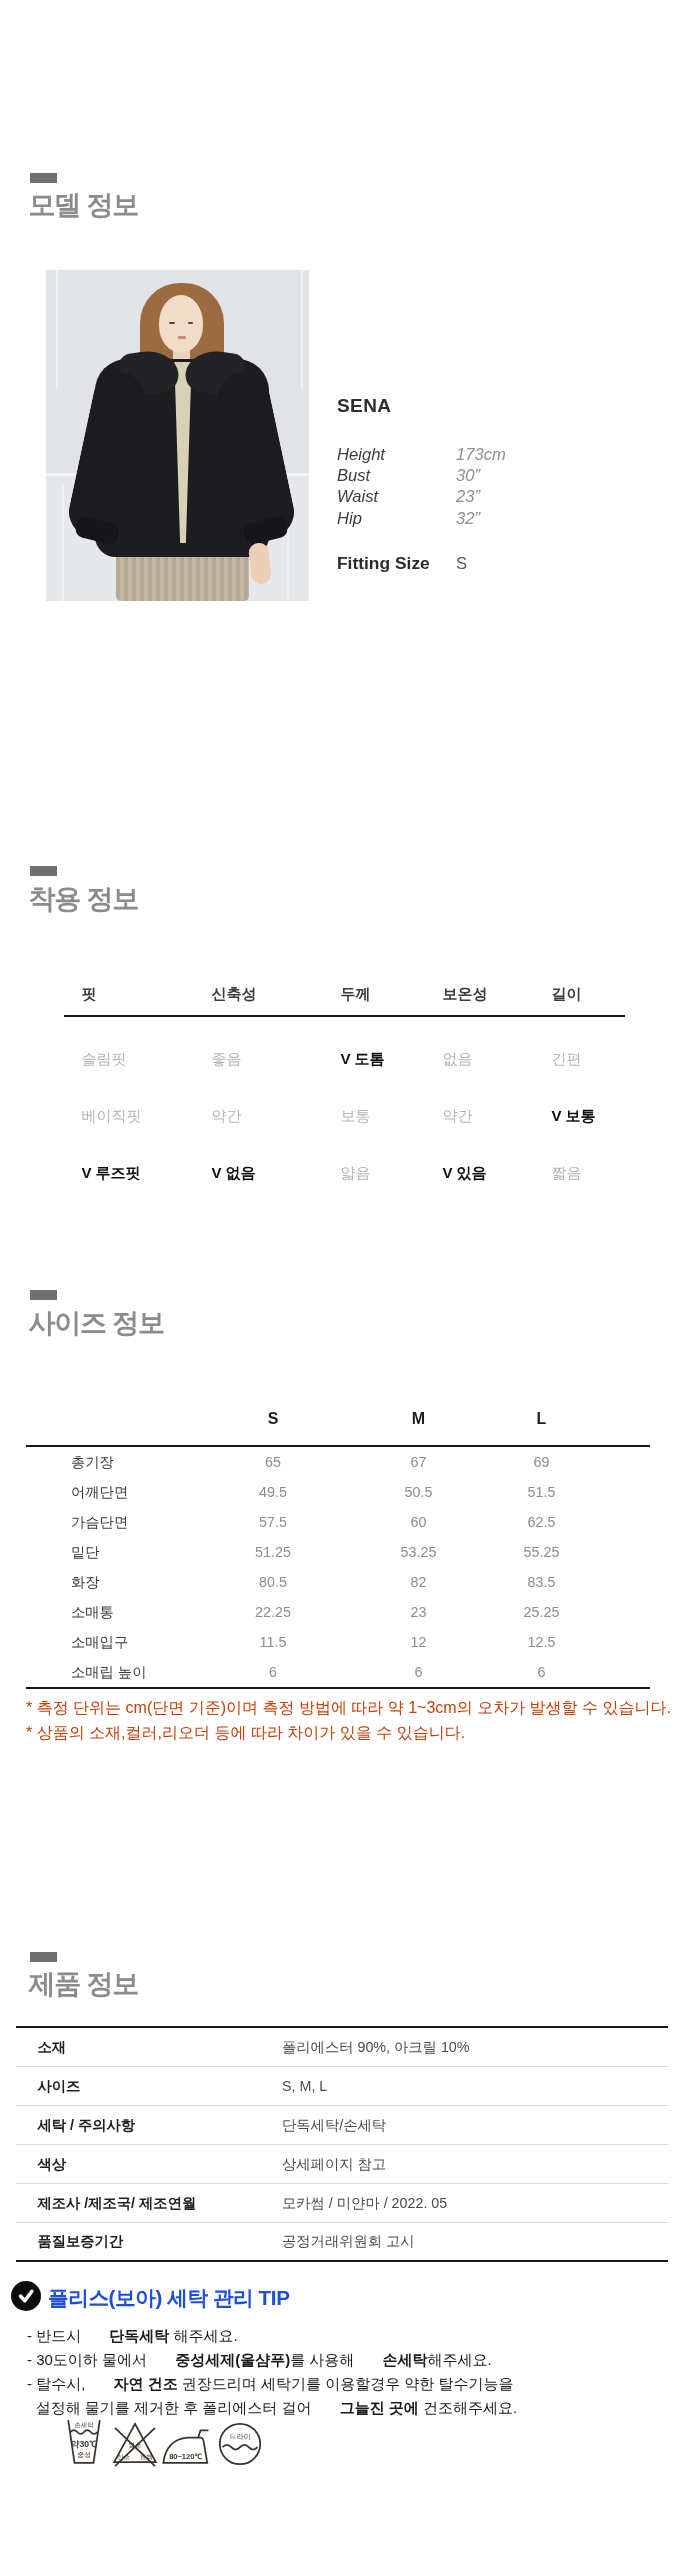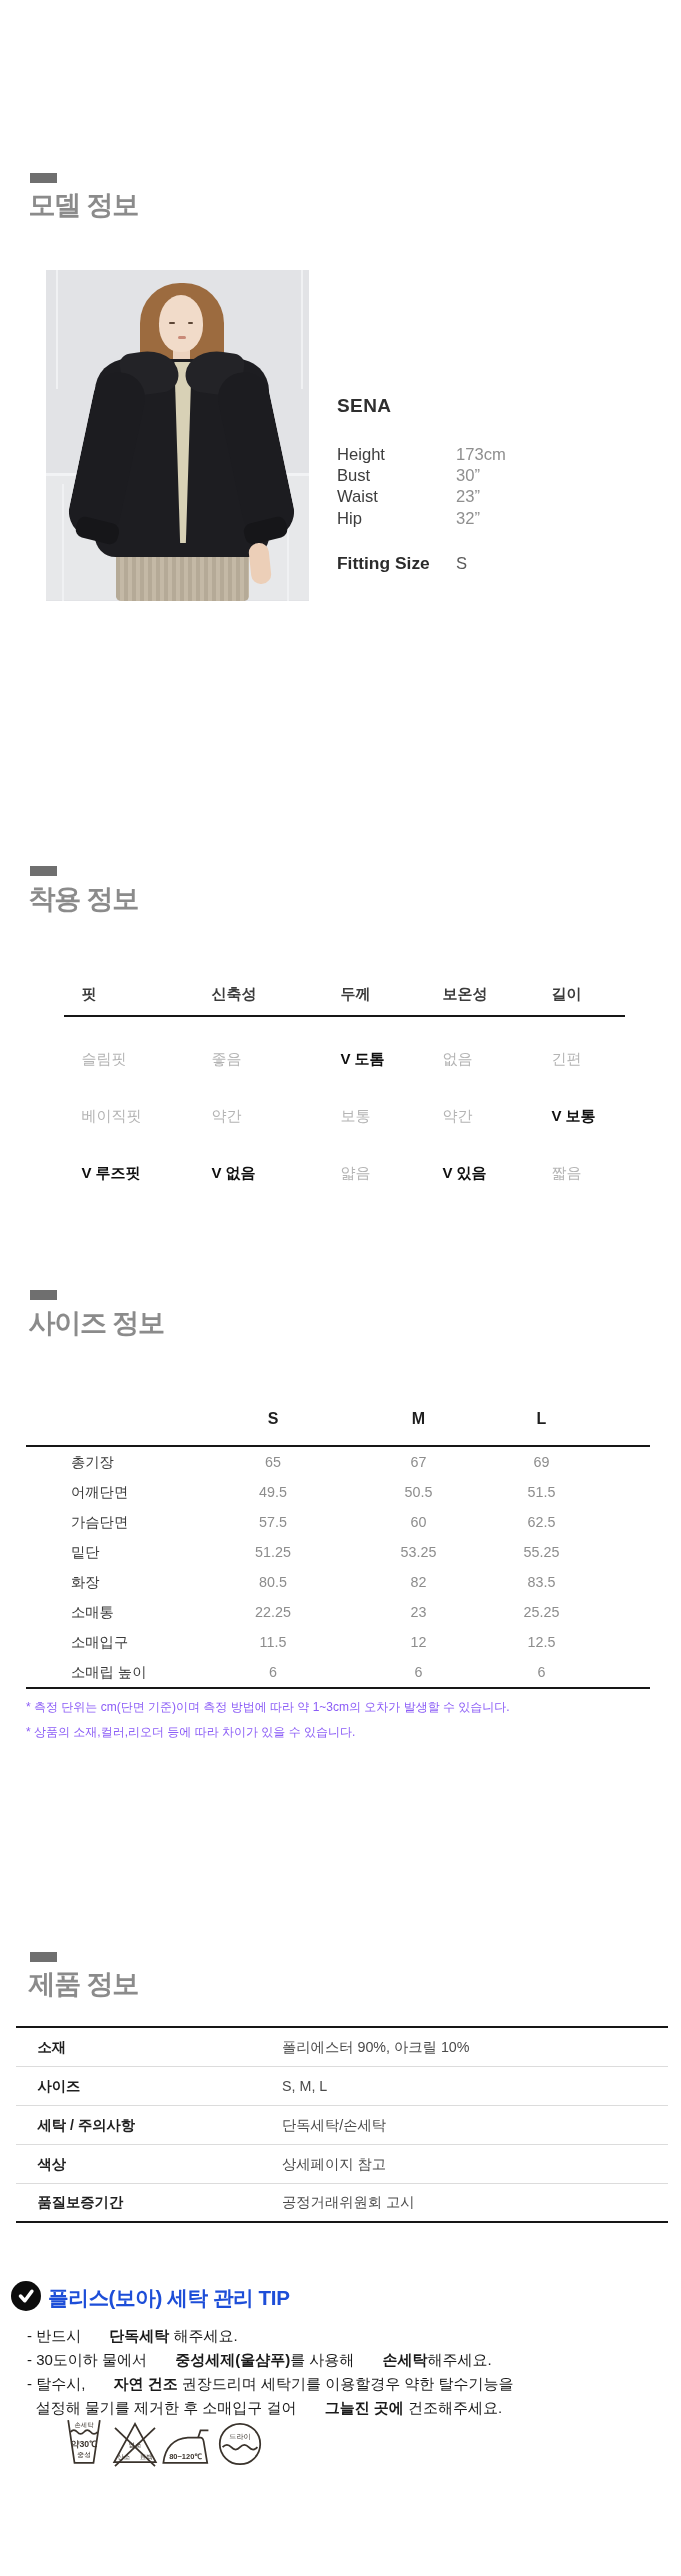--- a/index.html
+++ b/index.html
@@ -34,21 +34,21 @@
   .sleeveL{left:35px;top:101px;width:52px;height:168px;background:#1c1c20;border-radius:27px;transform:rotate(12deg);
            background-image:radial-gradient(#25252a 14%, transparent 16%);background-size:5.5px 5.5px;}
   .sleeveR{left:184px;top:101px;width:52px;height:168px;background:#1c1c20;border-radius:27px;transform:rotate(-12deg);
            background-image:radial-gradient(#25252a 14%, transparent 16%);background-size:5.5px 5.5px;}
   .cuffL{left:30px;top:250px;width:43px;height:20.6px;background:#161619;border-radius:8px;transform:rotate(14deg);}
   .cuffR{left:198px;top:250px;width:43px;height:20.6px;background:#161619;border-radius:8px;transform:rotate(-14deg);}
   .hand{left:204px;top:273px;width:20px;height:41px;background:#eccfb8;border-radius:9.5px;transform:rotate(-6deg);}
 
   
   .model-name{font-size:19px;font-weight:700;color:#2f2f2f;letter-spacing:0.4px;}
-  .m-row{display:flex;height:21.4px;align-items:center;font-size:16.6px;}
+  .m-row{display:flex;height:21.4px;align-items:center;font-size:16.6px;font-style:italic;}
   .m-label{width:119px;color:#3d3d3d;}
   .m-value{color:#8f8f8f;}
   .fit-size-row{display:flex;align-items:center;font-size:16.6px;}
   .fit-size-label{width:119px;font-weight:700;color:#2b2b2b;font-size:17.4px;}
   .fit-size-value{color:#5a5a5a;}
 
   
   #fit-table{left:64px;top:985px;width:561px;}
   .fit-grid{display:grid;grid-template-columns:130px 129px 102px 109px auto;padding-left:17.4px;}
   .fit-head{font-size:15px;font-weight:600;color:#3b3b3b;}
@@ -59,21 +59,21 @@
   
   #size-table{left:26px;top:1403px;width:624px;}
   .size-grid{display:grid;grid-template-columns:181px 132px 159px 87px;align-items:center;}
   .size-head{height:32px;font-size:16px;font-weight:700;color:#1f1f1f;}
   .size-head > div{text-align:center;}
   .size-rule-top{margin-top:10.3px;border-top:2.4px solid #161616;}
   .size-rule-bottom{border-top:2.4px solid #161616;}
   .size-row{height:30px;font-size:14.3px;}
   .size-label{padding-left:45px;color:#3a3a3a;font-weight:500;}
   .size-val{text-align:center;color:#8d8d8d;}
-  #size-notes{left:26px;top:1695px;font-size:12px;line-height:25px;color:#8b5cf6;}
+  #size-notes{left:26px;top:1695px;font-size:16px;line-height:25px;color:#c2410c;}
 
   
   #product-table{left:16px;top:2026px;width:652px;border-top:2.4px solid #161616;}
   .prod-row{display:flex;height:39px;align-items:center;border-bottom:0.8px solid #dcdcdc;box-sizing:border-box;}
   .prod-row:last-child{border-bottom:2.4px solid #161616;}
   .prod-label{width:266px;padding-left:21.4px;box-sizing:border-box;font-size:14.3px;font-weight:600;color:#1f1f1f;}
   .prod-value{font-size:14.3px;color:#4a4a4a;}
 
   
   #tip-badge{left:11px;top:2281px;width:30px;height:30px;background:#0c0c0c;border-radius:50%;
@@ -266,37 +266,41 @@
     </div>
     <div class="prod-row">
       <div class="prod-label">세탁 / 주의사항</div>
       <div class="prod-value">단독세탁/손세탁</div>
     </div>
     <div class="prod-row">
       <div class="prod-label">색상</div>
       <div class="prod-value">상세페이지 참고</div>
     </div>
     <div class="prod-row">
+      <div class="prod-label">제조사 /제조국/ 제조연월</div>
+      <div class="prod-value">모카썸 / 미얀마 / 2022. 05</div>
+    </div>
+    <div class="prod-row">
       <div class="prod-label">품질보증기간</div>
       <div class="prod-value">공정거래위원회 고시</div>
     </div>
   </div>
 
   <div class="abs" id="tip-badge">
     <svg width="22" height="22" viewBox="0 0 28 28">
       <path d="M7 14 L12.5 20 L21.5 8" stroke="#ffffff" stroke-width="4.5" fill="none" stroke-linecap="round" stroke-linejoin="round"></path>
     </svg>
   </div>
   <div class="abs" id="tip-heading">플리스(보아) 세탁 관리 TIP</div>
 
   <div class="abs" id="tip-lines">
     <div><span>- 반드시 </span><span class="b">단독세탁</span><span> 해주세요.</span></div>
     <div><span>- 30도이하 물에서 </span><span class="b">중성세제(울샴푸)</span><span>를 사용해 </span><span class="b">손세탁</span><span>해주세요.</span></div>
     <div><span>- 탈수시, </span><span class="b">자연 건조</span><span> 권장드리며 세탁기를 이용할경우 약한 탈수기능을</span></div>
-    <div class="tip-indent"><span>설정해 물기를 제거한 후 소매입구 걸어 </span><span class="b">그늘진 곳에</span><span> 건조해주세요.</span></div>
+    <div class="tip-indent"><span>설정해 물기를 제거한 후 폴리에스터 걸어 </span><span class="b">그늘진 곳에</span><span> 건조해주세요.</span></div>
   </div>
 
   <div class="abs care-icon" style="left:65px;top:2417px;">
     <svg width="38" height="49" viewBox="0 0 48 62">
       <path d="M4 4 L12 58 L36 58 L44 4"></path>
       <path d="M7 19 q4 -5 8.5 0 q4 5 8.5 0 q4 -5 8.5 0 q4 5 8.5 0"></path>
       <text x="24" y="13" font-size="8" text-anchor="middle" stroke="none">손세탁</text>
       <text x="24" y="38" font-size="11" font-weight="bold" text-anchor="middle" stroke="none">약30℃</text>
       <text x="24" y="51" font-size="9" text-anchor="middle" stroke="none">중성</text>
     </svg>

